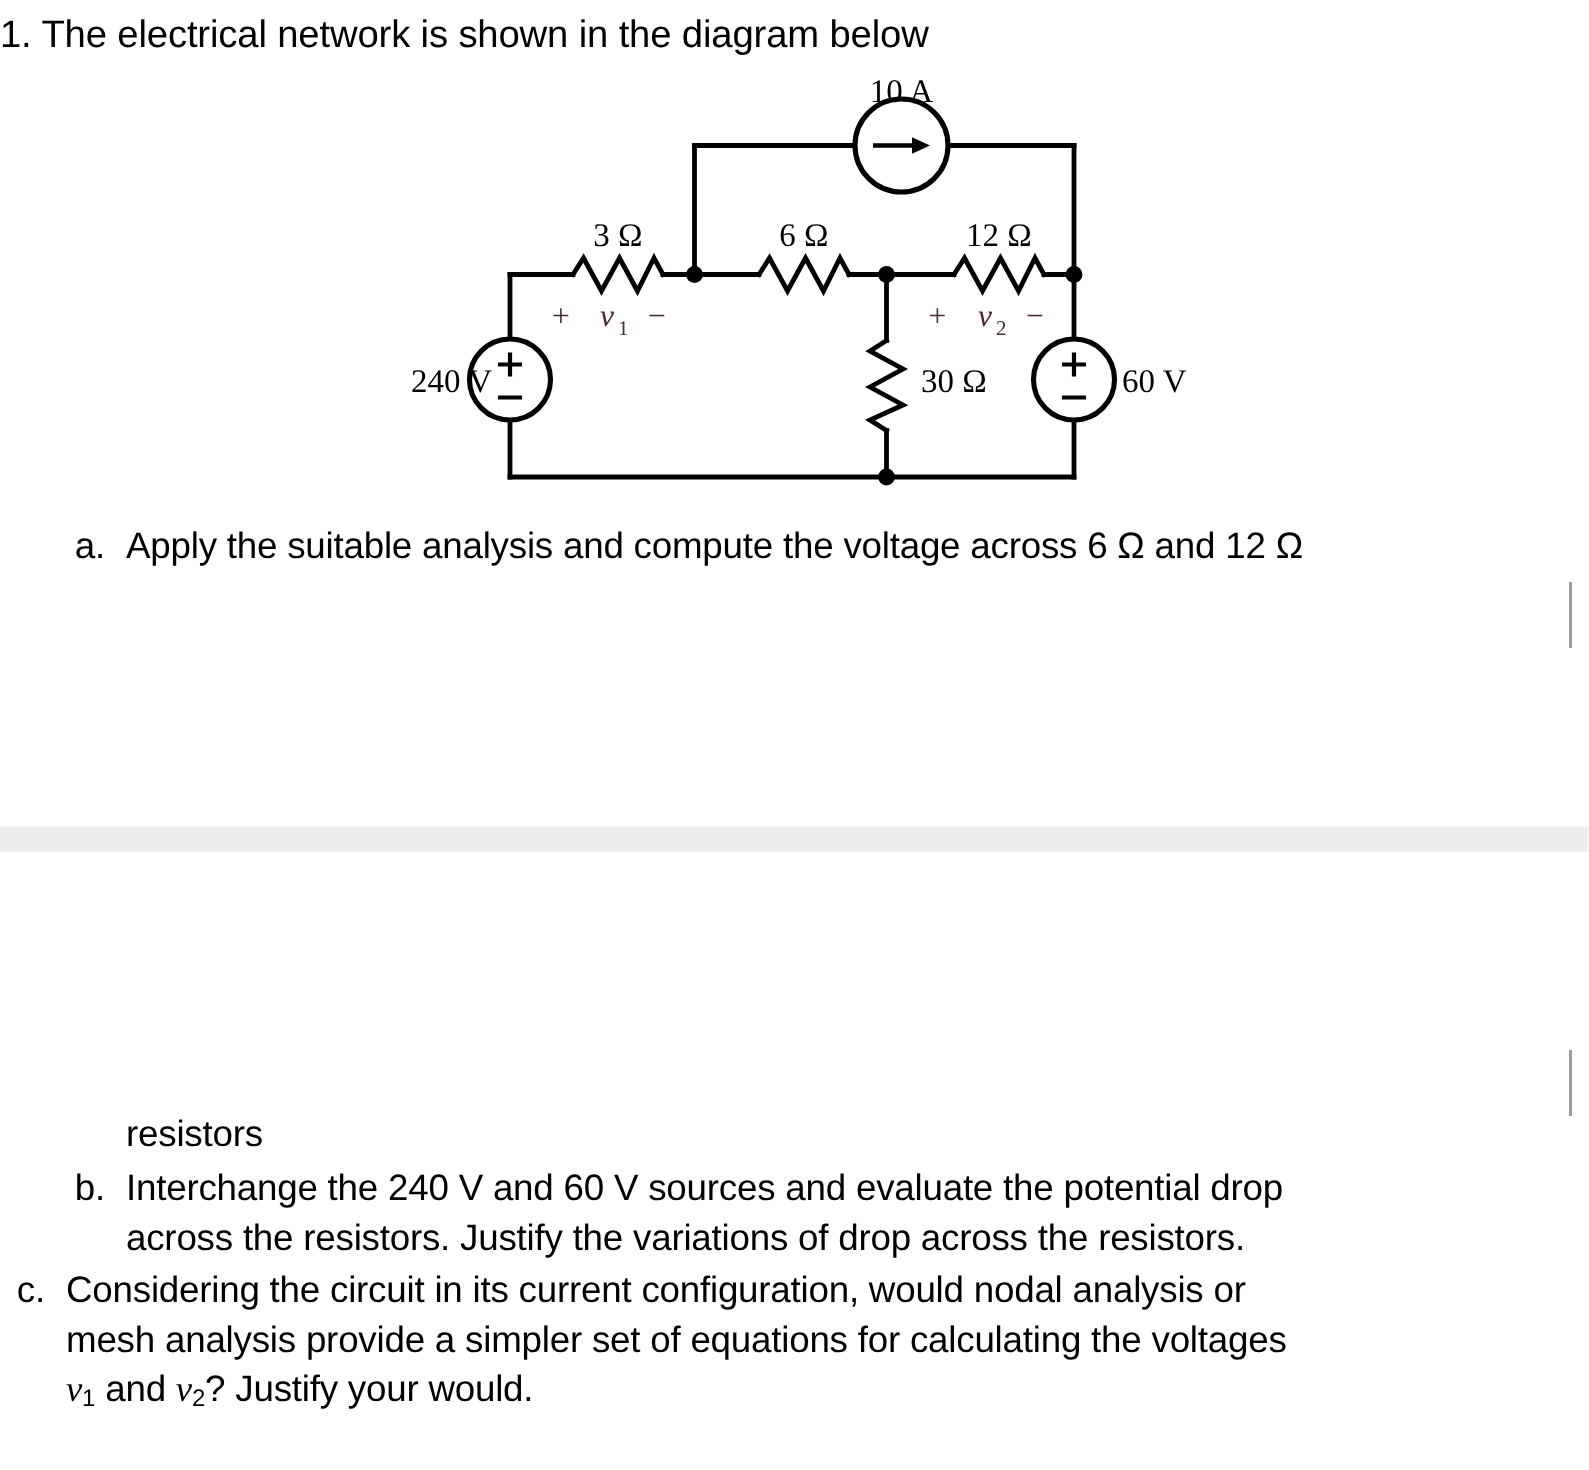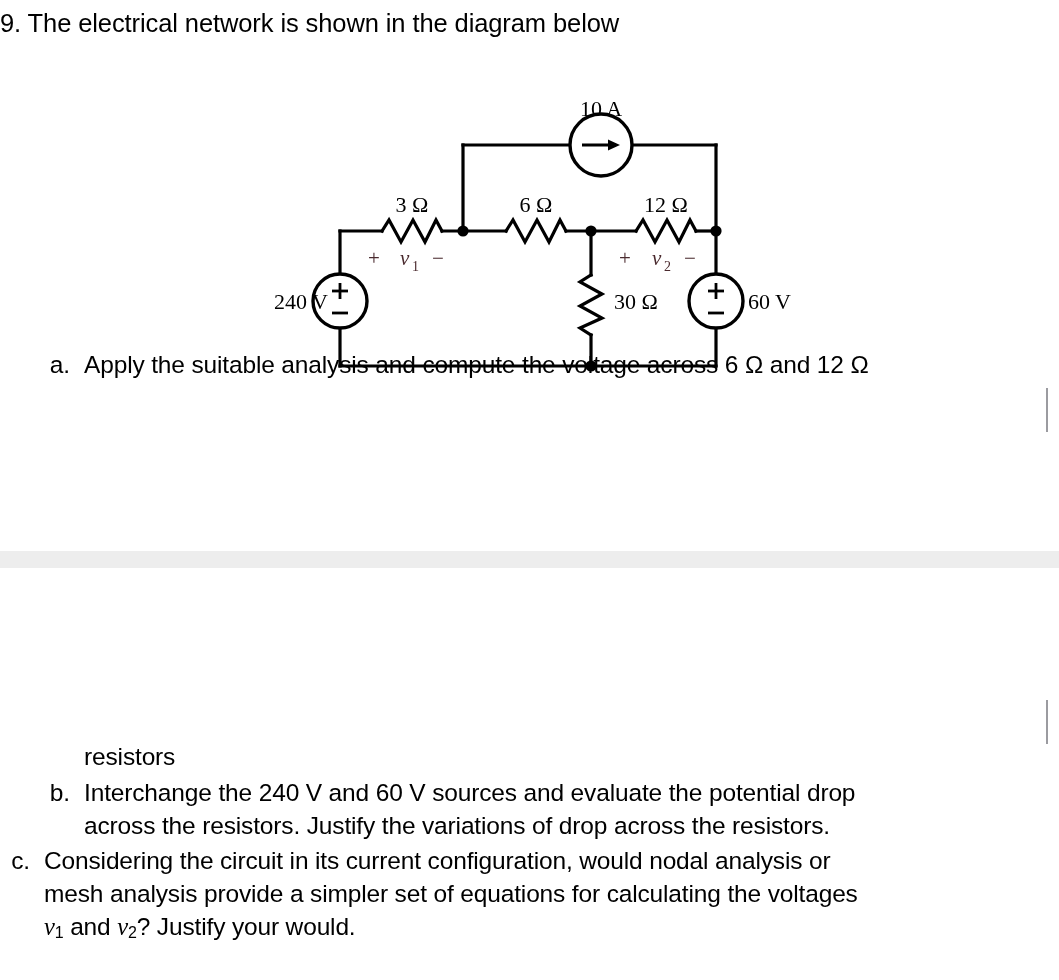--- a/index.html
+++ b/index.html
@@ -27,21 +27,20 @@
     white-space: nowrap;
   }
 
   
   .circuit-wrap {
     position: absolute;
     left: 240px;
     top: 52px;
     width: 570px;
     height: 285px;
-    margin-top: 48px;
   }
   .circuit-wrap svg {
     display: block;
   }
   .serif-lbl {
     font-family: "Liberation Serif", "DejaVu Serif", serif;
   }
 
   
   .para {
@@ -88,21 +87,21 @@
   
   .edge-caret {
     position: absolute;
     width: 2px;
     background: #9b9ba0;
   }
 </style>
 </head>
 <body>
 
-<div class="q-heading">9. The electrical network is shown in the diagram below</div>
+<div class="q-heading">1. The electrical network is shown in the diagram below</div>
 
 <div class="circuit-wrap">
   <svg width="570" height="285" viewBox="0 0 570 285" xmlns="http://www.w3.org/2000/svg">
     <g fill="none" stroke="#000" stroke-width="3.2" stroke-linecap="square">
 
       <path d="M 223 45 L 330 45"></path>
       <path d="M 392 45 L 476 45"></path>
       <path d="M 223 45 L 223 131"></path>
       <path d="M 476 45 L 476 131"></path>
 

